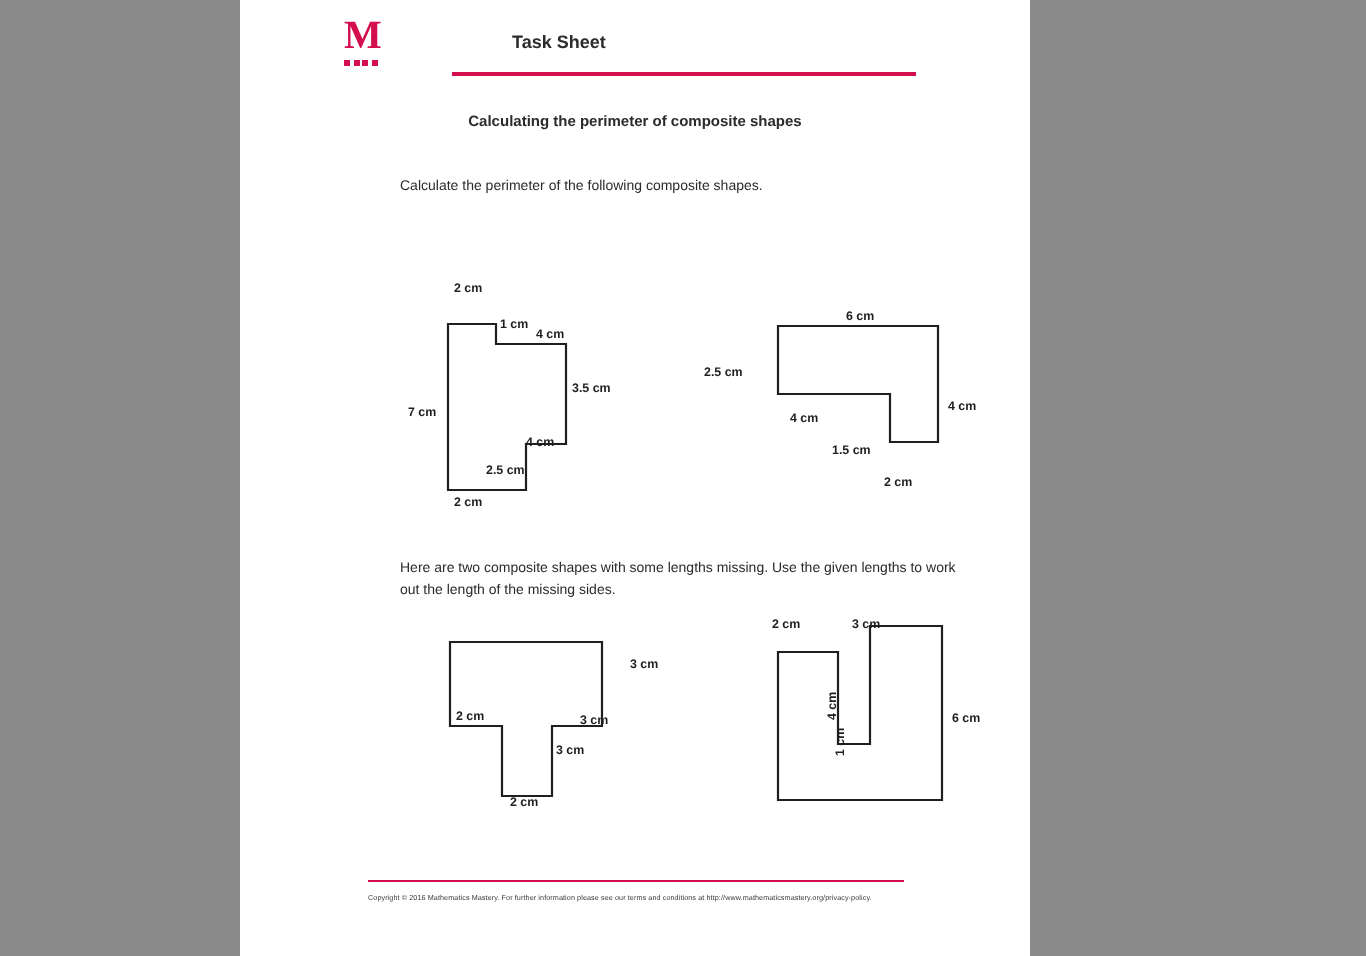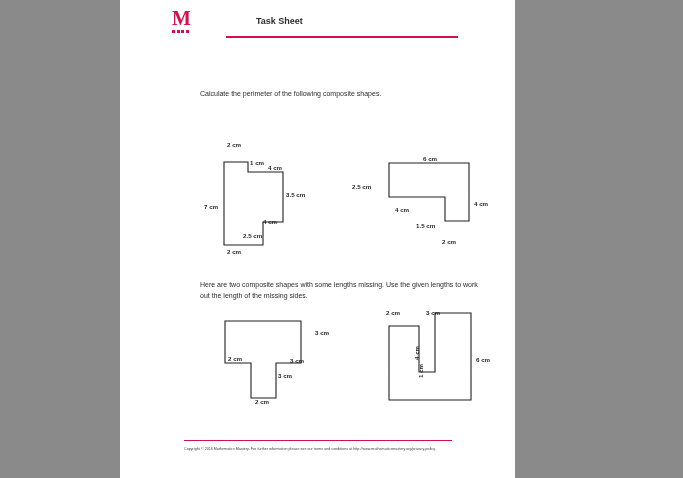--- a/index.html
+++ b/index.html
@@ -133,20 +133,21 @@
         <i></i>
           <i></i>
           <i></i>
           <i></i>
       </div>
     </div>
     <div class="header-title">Task Sheet</div>
     <div class="header-rule"></div>
   </div>
 
+  <div class="doc-title">Calculating the perimeter of composite shapes</div>
 
   <div class="instruction instruction-1">Calculate the perimeter of the following composite shapes.</div>
   <div class="instruction instruction-2">Here are two composite shapes with some lengths missing. Use the given lengths to work out the length of the missing sides.</div>
 
   <div class="shapes">
 
     <svg class="shape-svg" style="left:100px; top:150px;" width="90" height="110">
       <polygon points="4,12 28,12 28,22 63,22 63,72 43,72 43,95 4,95" fill="none" stroke="#1f1f1f" stroke-width="1.1"></polygon>
     </svg>
     <div class="lbl" style="left:107px; top:141px;">2 cm</div>

